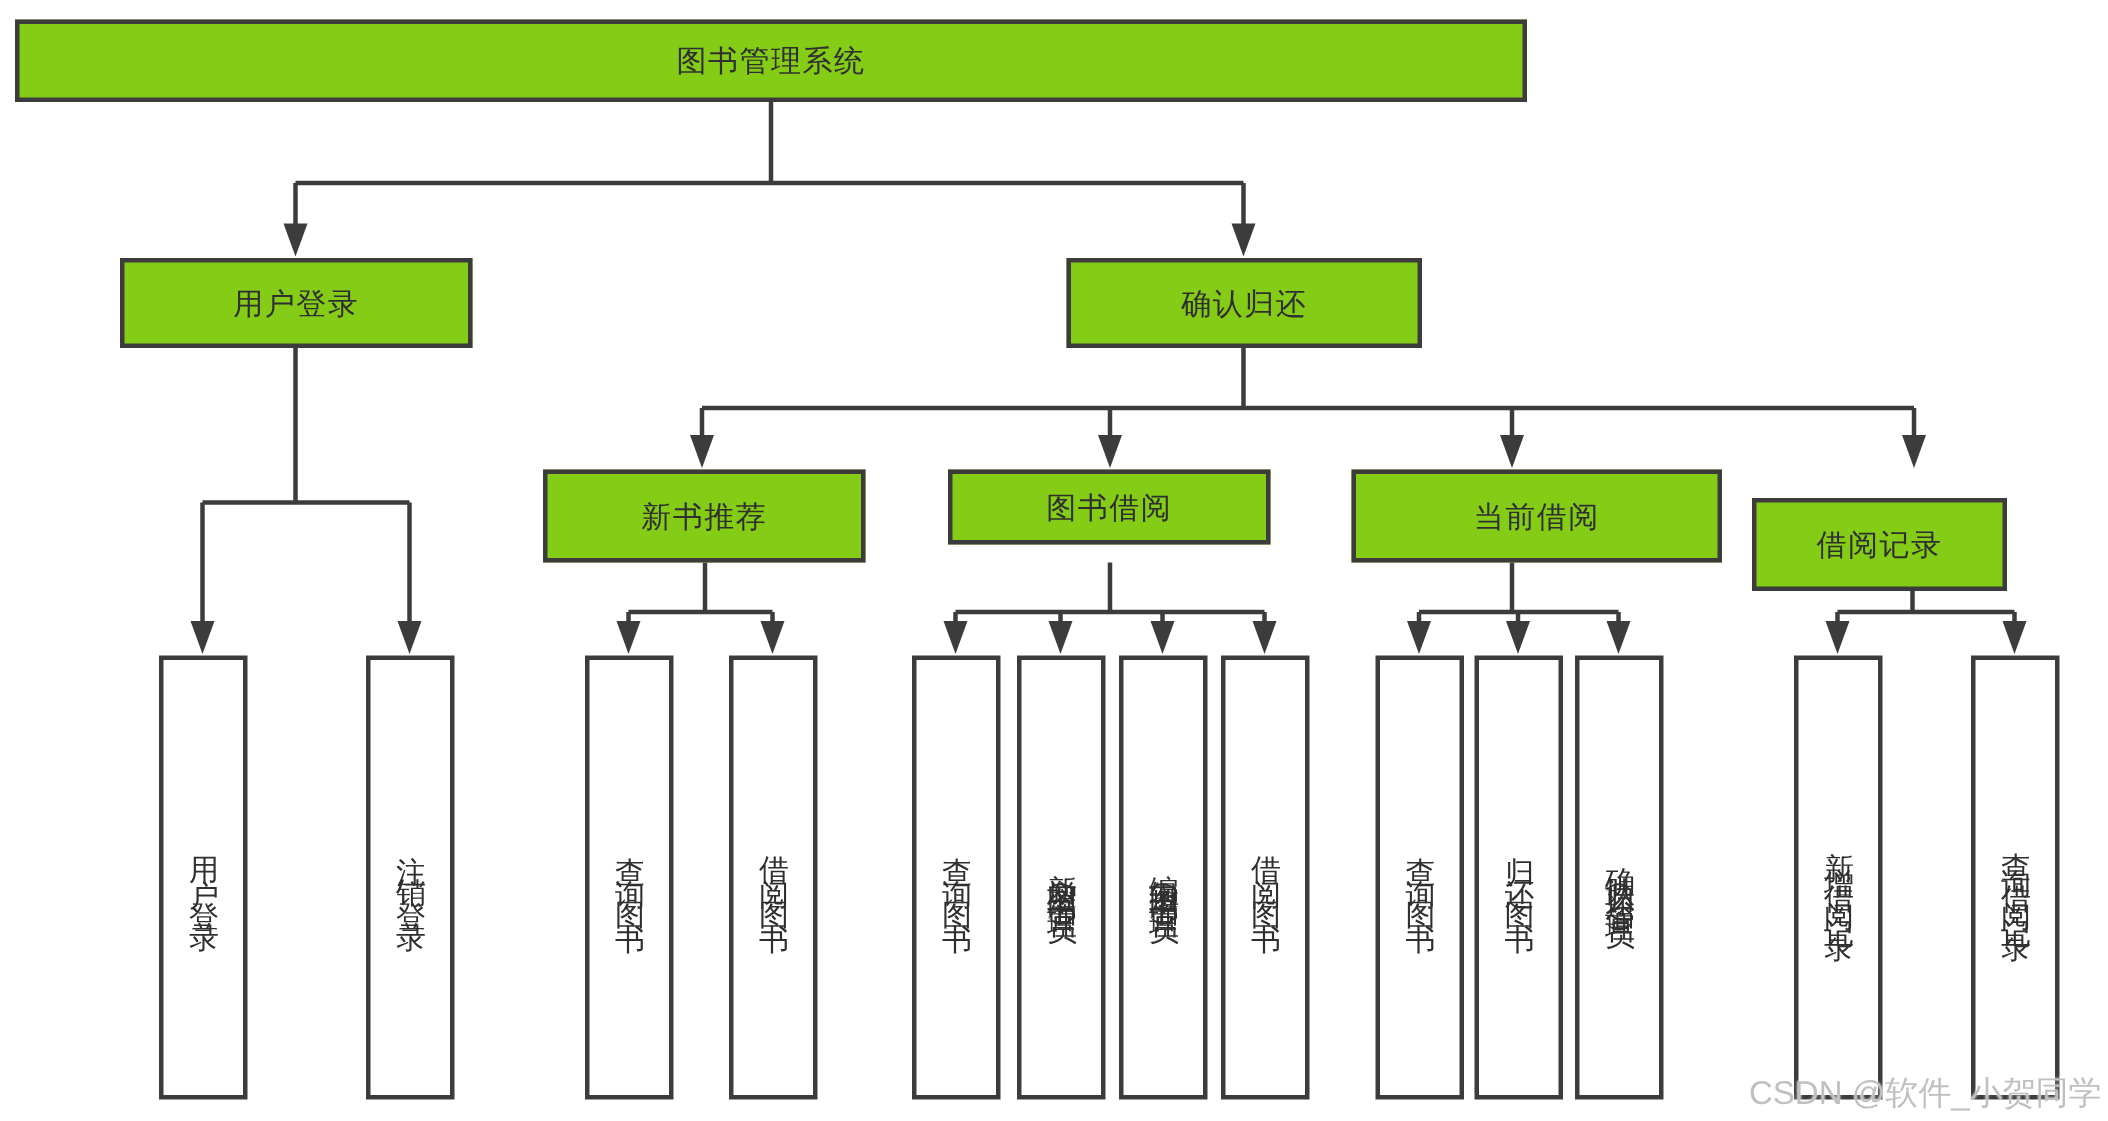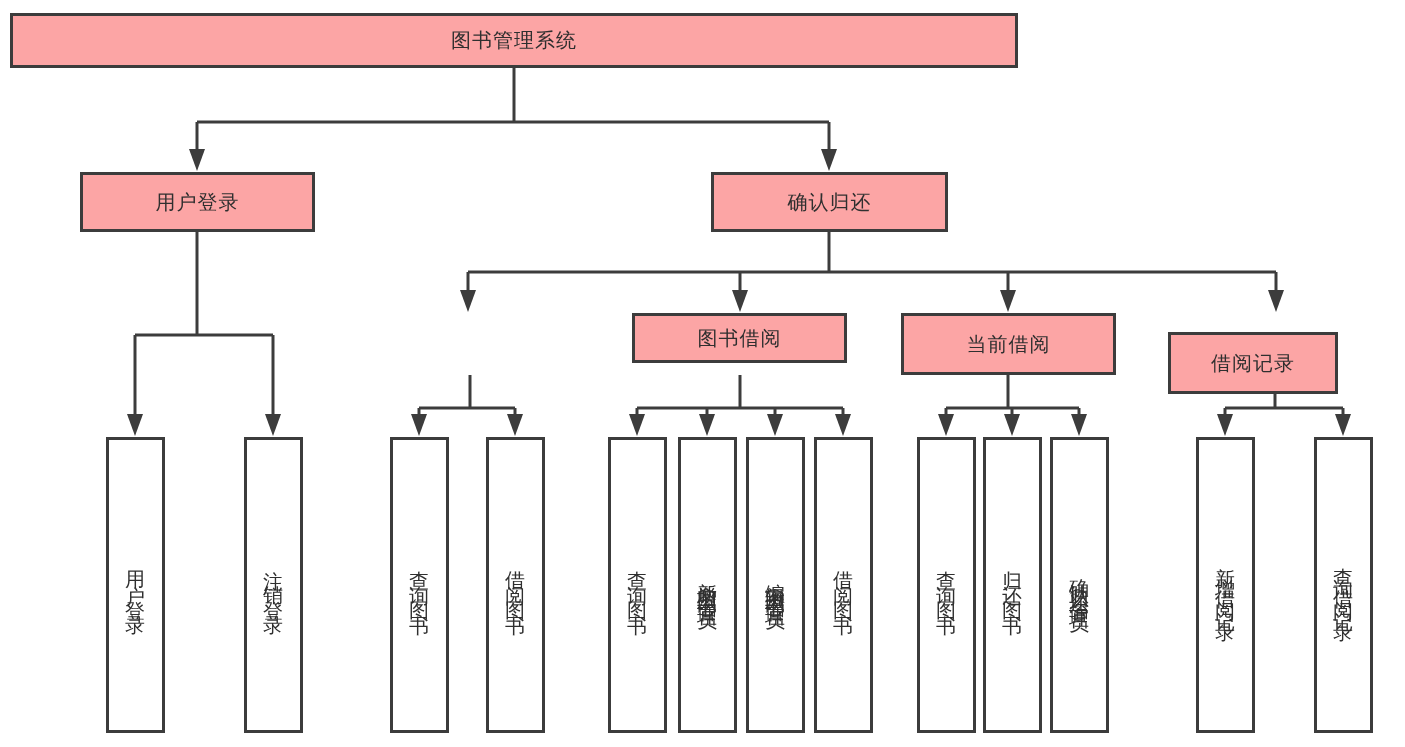--- a/index.html
+++ b/index.html
@@ -16,21 +16,21 @@
     background:var(--bg);
     overflow:hidden;
   }
   .stage svg{position:absolute;left:0;top:0;}
   .cl{stroke:var(--line);stroke-width:3;}
   .ar{fill:var(--line);stroke:none;}
   .hbox{
     position:absolute;
     box-sizing:border-box;
     border:3px solid var(--line);
-    background:#fca5a5;
+    background:#84cc16;
     display:flex;align-items:center;justify-content:center;
     font-size:20px;color:var(--text);
     letter-spacing:1px;
     white-space:nowrap;
   }
   .leaf{
     position:absolute;
     top:437px;height:296px;width:59px;
     box-sizing:border-box;
     border:3px solid var(--line);
@@ -129,24 +129,27 @@
     <span>图书管理系统</span>
   </div>
 
   <div class="hbox" style="left:80px;top:172px;width:235px;height:60px">
     <span>用户登录</span>
   </div>
   <div class="hbox" style="left:711px;top:172px;width:237px;height:60px">
     <span>确认归还</span>
   </div>
 
+  <div class="hbox" style="left:362px;top:313px;width:215px;height:62px">
+    <span>新书推荐</span>
+  </div>
   <div class="hbox" style="left:632px;top:313px;width:215px;height:50px">
     <span>图书借阅</span>
   </div>
-  <div class="hbox" style="left:901px;top:313px;width:215px;height:62px">
+  <div class="hbox" style="left:901px;top:313px;width:247px;height:62px">
     <span>当前借阅</span>
   </div>
   <div class="hbox" style="left:1168px;top:332px;width:170px;height:62px">
     <span>借阅记录</span>
   </div>
 
   <div class="leaf ls-4" style="left:106px">
     <span class="vtext">用户登录</span>
   </div>
   <div class="leaf ls-4" style="left:244px">
@@ -183,14 +186,15 @@
     <span class="vtext">确认归还（管理员）</span>
   </div>
 
   <div class="leaf ls-6" style="left:1196px">
     <span class="vtext">新增借阅记录</span>
   </div>
   <div class="leaf ls-6" style="left:1314px">
     <span class="vtext">查询借阅记录</span>
   </div>
 
+  <div class="watermark">CSDN @软件_小贺同学</div>
 
 </div>
 
 </body></html>

